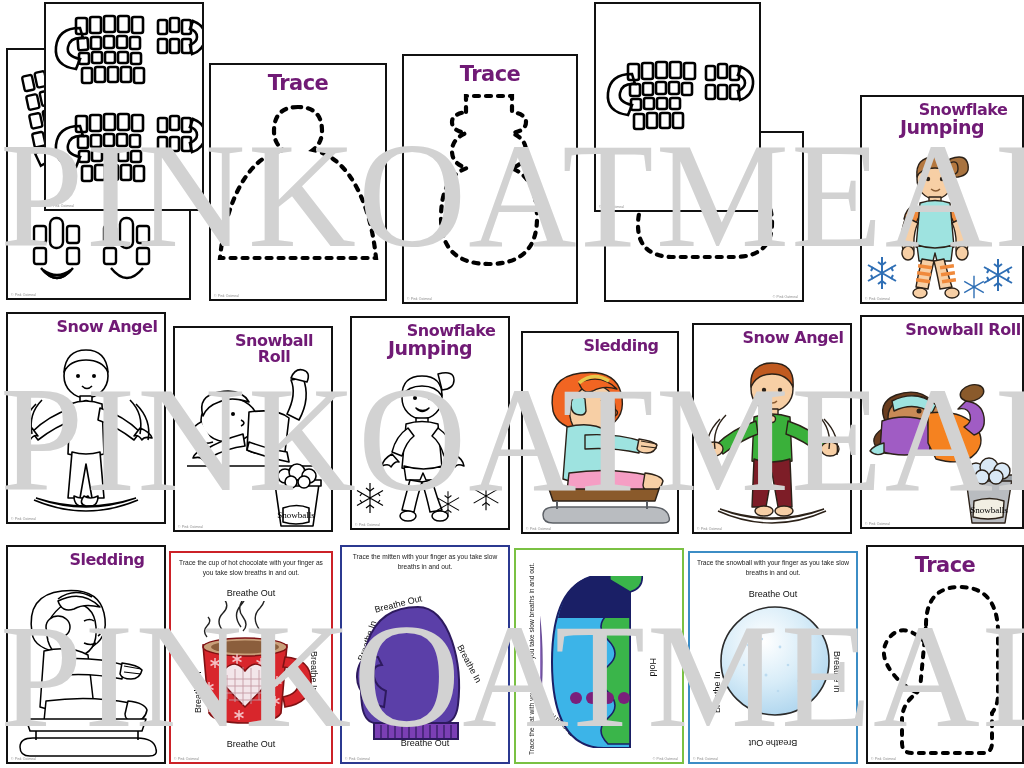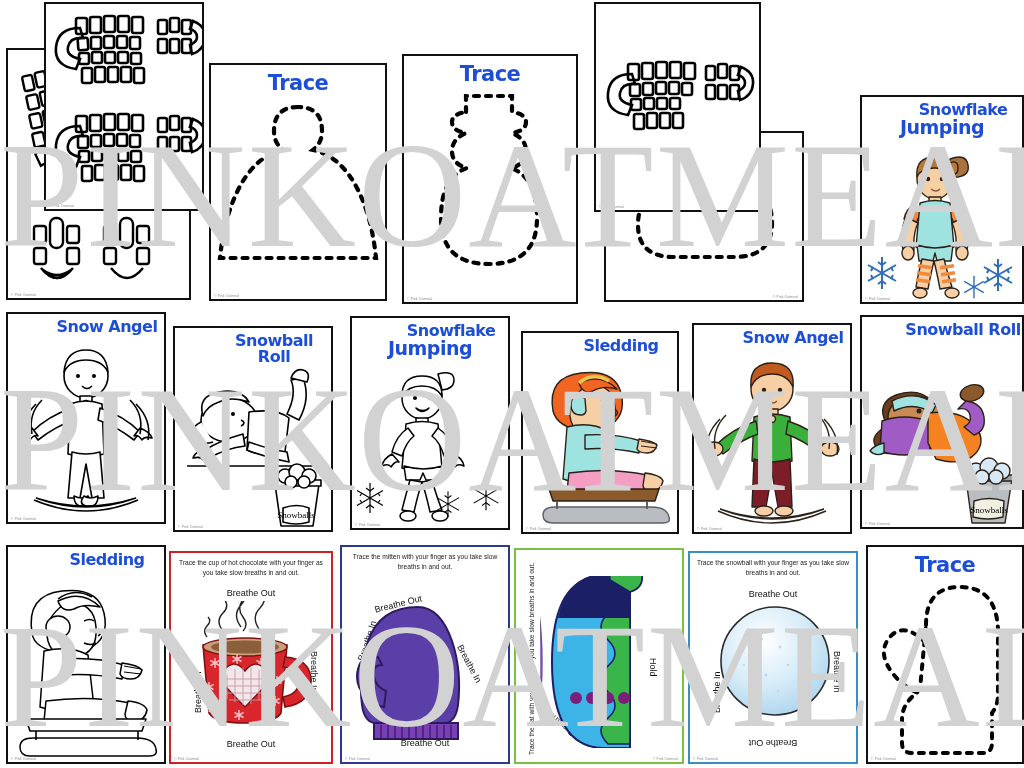--- a/index.html
+++ b/index.html
@@ -39,21 +39,21 @@
   }
   .card.red   { border-color: #cc2127; }
   .card.blue  { border-color: #2b3990; }
   .card.green { border-color: #7ac143; }
   .card.ltblue{ border-color: #3c8dc5; }
 
   .card-title {
     text-align: center;
     font-family: "DejaVu Sans", sans-serif;
     font-weight: bold;
-    color: #1d4ed8;
+    color: #701a75;
     line-height: 1.02;
     letter-spacing: -0.5px;
   }
   .t-lg { font-size: 21px; padding-top: 8px; }
   .t-md { font-size: 16px; padding-top: 5px; margin-left: 42px; }
 
   .copyright {
     position: absolute; left: 3px; bottom: 1px;
     font-size: 3.4px; color: #8a8a8a; letter-spacing: 0.1px;
     font-family: "Liberation Sans", sans-serif;

